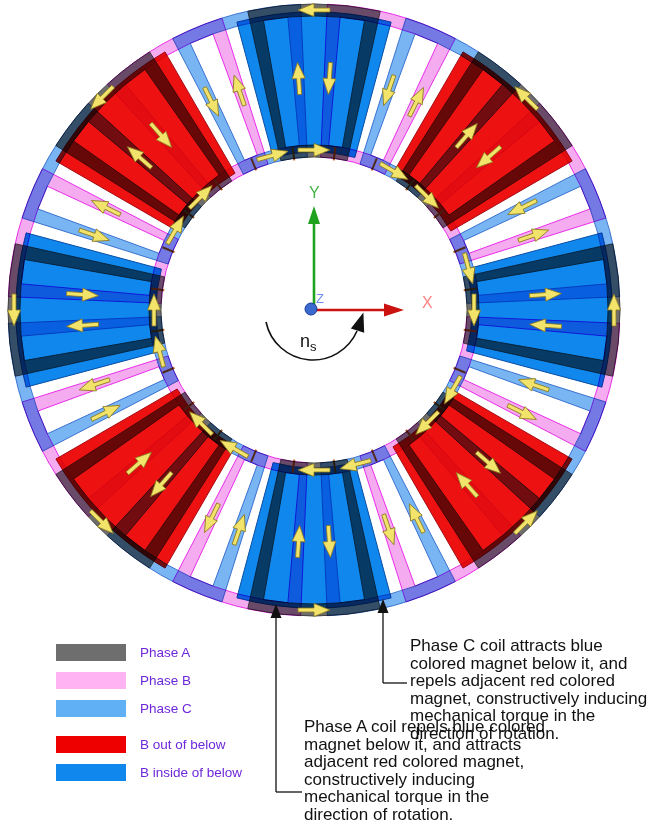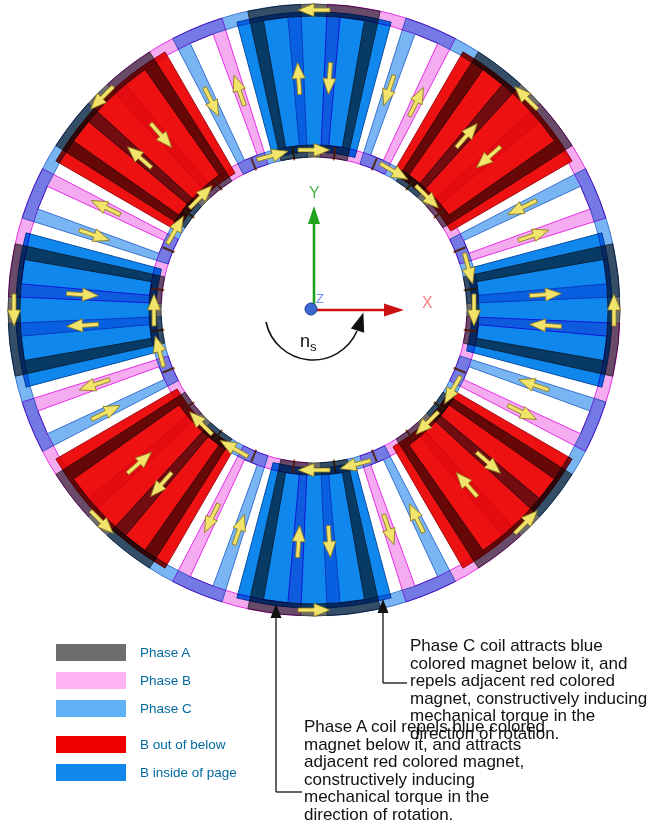--- a/index.html
+++ b/index.html
@@ -2,21 +2,21 @@
 <html><head>
 <meta charset="utf-8">
 <style>
   html,body{margin:0;padding:0;background:#ffffff;}
   .stage{position:relative;width:667px;height:840px;background:#ffffff;overflow:hidden;
          font-family:"Liberation Sans",sans-serif;}
   #motor-svg{position:absolute;left:0;top:0;}
   .legend{position:absolute;left:0;top:0;width:340px;}
   .legend-row{position:absolute;left:56px;height:18px;}
   .legend-swatch{position:absolute;left:0;top:0;width:70px;height:17px;}
-  .legend-label{position:absolute;left:84px;top:1px;font-size:13.5px;color:#0369a1;white-space:nowrap;}
+  .legend-label{position:absolute;left:84px;top:1px;font-size:13.5px;color:#6d28d9;white-space:nowrap;}
   .annotation{position:absolute;font-size:17px;line-height:17.6px;color:#111;}
 </style>
 </head>
 <body>
 
 <div class="stage">
   <svg id="motor-svg" width="667" height="840" viewBox="0 0 667 840">
       <g>
         <path d="M236.87 22.15A298 298 0 0 1 391.13 22.15L354.89 157.38A158 158 0 0 0 273.11 157.38Z" fill="#0f87ec" stroke="#0a4fa6" stroke-width="1"></path>
         <path d="M463.00 51.92A298 298 0 0 1 572.08 161.00L450.83 231.00A158 158 0 0 0 393.00 173.17Z" fill="#ee1111" stroke="#a50a12" stroke-width="1"></path>
@@ -172,20 +172,20 @@
       <div class="legend-row" style="top: 700px;">
         <div class="legend-swatch" style="background: rgb(95, 176, 245);"></div>
         <span class="legend-label">Phase C</span>
       </div>
       <div class="legend-row" style="top: 736px;">
         <div class="legend-swatch" style="background: rgb(238, 0, 0);"></div>
         <span class="legend-label">B out of below</span>
       </div>
       <div class="legend-row" style="top: 764px;">
         <div class="legend-swatch" style="background: rgb(15, 135, 236);"></div>
-        <span class="legend-label">B inside of page</span>
+        <span class="legend-label">B inside of below</span>
       </div>
     </div>
 
   <div class="annotation" id="ann-c" style="left:410px;top:637px;width:252px;">Phase C coil attracts blue colored magnet below it, and repels adjacent red colored magnet, constructively inducing mechanical torque in the direction of rotation.</div>
 
   <div class="annotation" id="ann-a" style="left:304px;top:718px;width:252px;">Phase A coil repels blue colored magnet below it, and attracts adjacent red colored magnet, constructively inducing mechanical torque in the direction of rotation.</div>
 </div>
 
 </body></html>

